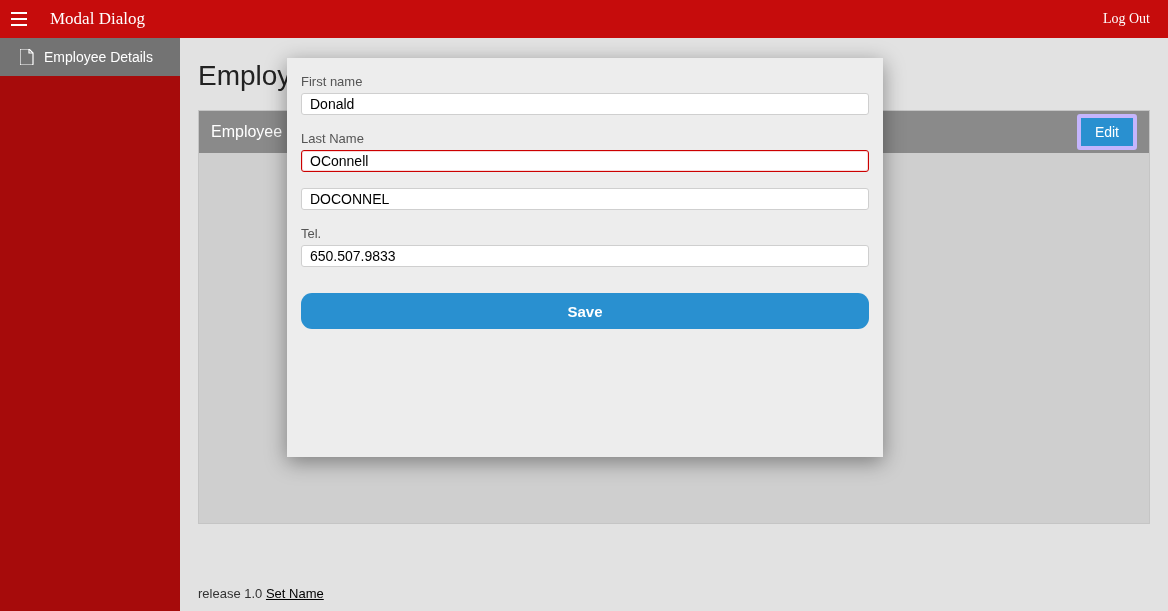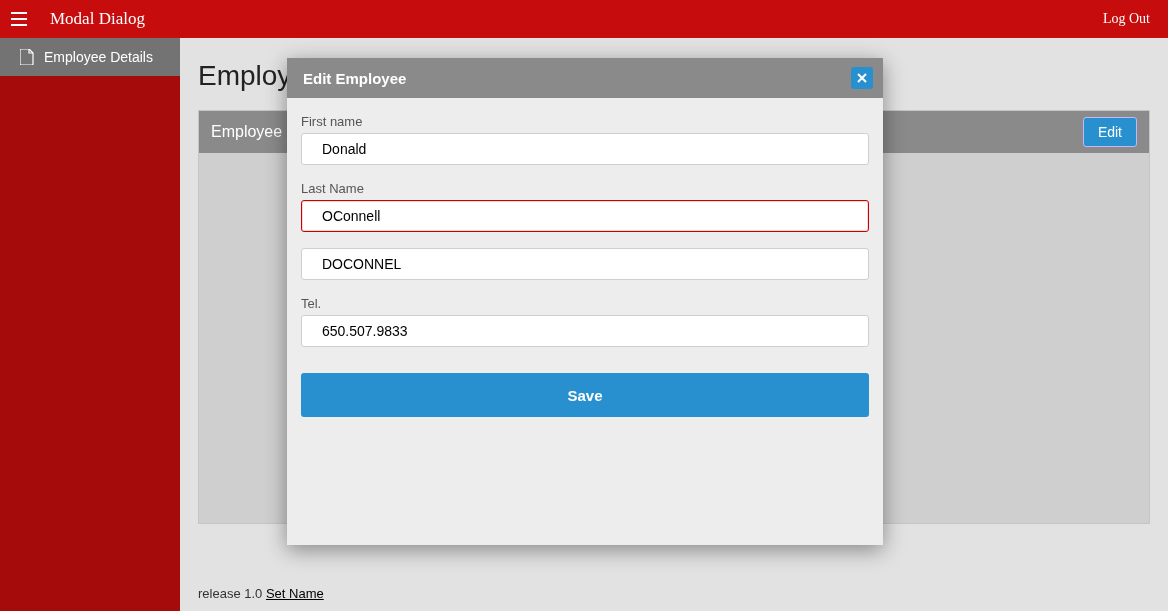--- a/index.html
+++ b/index.html
@@ -17,39 +17,39 @@
   .sidebar { width: 180px; background: #a60b0b; }
   .sidebar-item { background: #737373; color: #fff; height: 38px; display: flex; align-items: center; padding-left: 20px; cursor: pointer; }
   .sidebar-item .doc-icon { width: 14px; height: 16px; margin-right: 10px; }
 
   .main { flex: 1; background: #e2e2e2; position: relative; padding: 0 18px; }
   .page-title { font-size: 28px; font-weight: 400; margin: 22px 0 18px 0; color: #222; }
   .panel { background: #cfcfcf; border: 1px solid #c5c5c5; }
   .panel-header { background: #8a8a8a; color: #fff; display: flex; align-items: center; height: 42px; padding: 0 12px; }
   .panel-header .panel-title { font-size: 16px; }
   .panel-header .panel-spacer { flex: 1; }
-  .panel-header .edit-btn { background: #2990d0; color: #fff; border: 1px solid #c4b5fd; padding: 6px 14px; border-radius: 3px; cursor: pointer; font-size: 14px; }
+  .panel-header .edit-btn { background: #2990d0; color: #fff; border: 4px solid #c4b5fd; padding: 6px 14px; border-radius: 3px; cursor: pointer; font-size: 14px; }
   .panel-body { height: 370px; }
 
   .footer { position: absolute; bottom: 10px; left: 18px; font-size: 13px; color: #333; }
   .footer a { color: #000; text-decoration: underline; cursor: pointer; }
 
   
   .modal { position: absolute; top: 58px; left: 287px; width: 596px; background: #ededed; box-shadow: 0 5px 20px rgba(0,0,0,0.4); }
   .modal-header { background: #8a8a8a; color: #fff; height: 40px; display: flex; align-items: center; padding: 0 10px 0 16px; }
   .modal-header .modal-title { font-size: 15px; font-weight: 600; }
   .modal-header .modal-spacer { flex: 1; }
   .modal-header .close-btn { background: #2990d0; color: #fff; width: 22px; height: 22px; border-radius: 3px; display: flex; align-items: center; justify-content: center; cursor: pointer; }
   .close-btn svg { width: 10px; height: 10px; }
   .modal-body { padding: 16px 14px 28px 14px; }
   .form-row { margin-bottom: 16px; }
   .form-row label { display: block; font-size: 13px; color: #555; margin-bottom: 4px; }
-  .form-row input { width: 100%; height: 32px; border: 1px solid #cfcfcf; border-radius: 3px; padding: 0 20px; font-size: 14px; background: #fff; }
+  .form-row input { width: 100%; height: 22px; border: 1px solid #cfcfcf; border-radius: 3px; padding: 0 8px; font-size: 14px; background: #fff; }
   .form-row input.focused { border: 1px solid #c00; outline: none; box-shadow: 0 0 0 1px rgba(192,0,0,0.15) inset; }
-  .save-btn { width: 100%; height: 44px; background: #2990d0; color: #fff; border: none; border-radius: 3px; font-size: 15px; font-weight: 600; cursor: pointer; margin-top: 10px; }
+  .save-btn { width: 100%; height: 36px; background: #2990d0; color: #fff; border: none; border-radius: 11px; font-size: 15px; font-weight: 600; cursor: pointer; margin-top: 10px; }
   .modal-bottom-space { height: 100px; }
 
   
   .last-name-input { letter-spacing: 0; }
 
 </style>
 </head>
 <body>
 
 <div class="topbar">
@@ -86,29 +86,20 @@
       <div class="panel-body"></div>
     </div>
 
     <div class="footer">
       <span>release 1.0 </span><a>Set Name</a>
     </div>
   </div>
 </div>
 
 <div class="modal">
-  <div class="modal-header">
-    <span class="modal-title">Edit Employee</span>
-    <div class="modal-spacer"></div>
-    <div class="close-btn">
-      <svg viewBox="0 0 10 10">
-          <path d="M1 1l8 8M9 1l-8 8" stroke="#fff" stroke-width="2"></path>
-        </svg>
-    </div>
-  </div>
   <div class="modal-body">
 
     <div class="form-row">
       <label>First name</label>
       <input type="text" value="Donald" style="">
     </div>
 
     <div class="form-row">
       <label>Last Name</label>
       <input type="text" class="focused last-name-input" value="OConnell" style="">

